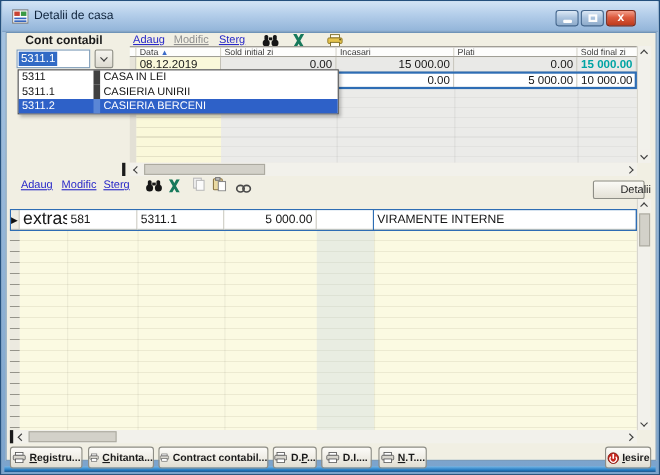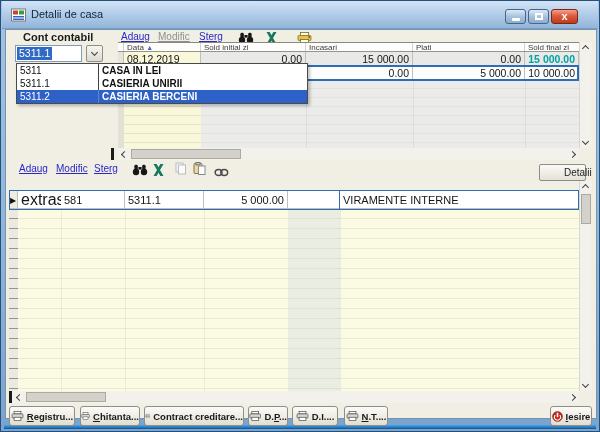--- a/index.html
+++ b/index.html
@@ -25,21 +25,21 @@
   .chev{position:absolute;width:5px;height:5px;border-left:1.3px solid #3E3E3E;border-bottom:1.3px solid #3E3E3E;}
   .chev.down{transform:rotate(-45deg);}
   .chev.up{transform:rotate(135deg);}
   .chev.left{transform:rotate(45deg);}
   .chev.right{transform:rotate(-135deg);}
   
   .ddl{position:absolute;left:15px;top:62px;width:292px;height:41px;background:#fff;border:1px solid #4A4A4A;z-index:60;box-shadow:2px 2px 3px rgba(0,0,0,.25);}
   .ddl-row{position:absolute;left:0;width:100%;height:13px;font-size:10px;line-height:13px;color:#111;}
   .ddl-row.sel{background:#2E61C8;color:#fff;}
   .ddl-code{position:absolute;left:3px;top:0;}
-  .ddl-name{position:absolute;left:81px;top:0;padding-left:3px;border-left:1px solid #404040;height:13px;font-weight:bold;}
+  .ddl-name{position:absolute;left:68px;top:0;padding-left:3px;border-left:6px solid #404040;height:13px;}
   
   .tlink{position:absolute;font-size:10px;color:#2828C8;text-decoration:underline;cursor:pointer;}
   .tlink.dis{color:#8F8F8F;}
   .ticon{position:absolute;}
   .btn-detalii{position:absolute;left:538px;top:163px;width:47px;height:17px;background:linear-gradient(180deg,#FBFAF6,#E4E1D6);border:1px solid #8E8E86;border-radius:2px;font-size:10px;text-align:center;line-height:15px;color:#222;padding-left:24px;}
   
   .grid{position:absolute;}
   .tg{left:117px;top:41px;width:473px;height:118px;}
   .bg2{left:8px;top:180px;width:582px;height:222px;}
   .ghead{position:absolute;background:#FDFDFC;border-top:1px solid #8A887E;border-bottom:1px solid #96948A;}
@@ -297,21 +297,21 @@
         <rect x="3.4" y="7.5" width="8.2" height="4" fill="#fff" stroke="#555" stroke-width="0.9"></rect>
       </svg>
     <span><u>C</u>hitanta...</span>
   </div>
   <div class="bbtn" style="left:143px;width:100px;">
     <svg width="13" height="10" viewBox="0 0 15 12">
         <rect x="3.4" y="0.5" width="8.2" height="3" fill="#fff" stroke="#555" stroke-width="0.9"></rect>
         <rect x="1" y="3.5" width="13" height="5" rx="1" fill="#D9D7CF" stroke="#555" stroke-width="0.9"></rect>
         <rect x="3.4" y="7.5" width="8.2" height="4" fill="#fff" stroke="#555" stroke-width="0.9"></rect>
       </svg>
-    <span>Contract creditare...</span>
+    <span>Contract contabil...</span>
   </div>
   <div class="bbtn" style="left:247px;width:40px;">
     <svg width="13" height="10" viewBox="0 0 15 12">
         <rect x="3.4" y="0.5" width="8.2" height="3" fill="#fff" stroke="#555" stroke-width="0.9"></rect>
         <rect x="1" y="3.5" width="13" height="5" rx="1" fill="#D9D7CF" stroke="#555" stroke-width="0.9"></rect>
         <rect x="3.4" y="7.5" width="8.2" height="4" fill="#fff" stroke="#555" stroke-width="0.9"></rect>
       </svg>
     <span>D.<u>P</u>...</span>
   </div>
   <div class="bbtn" style="left:291px;width:46px;">

